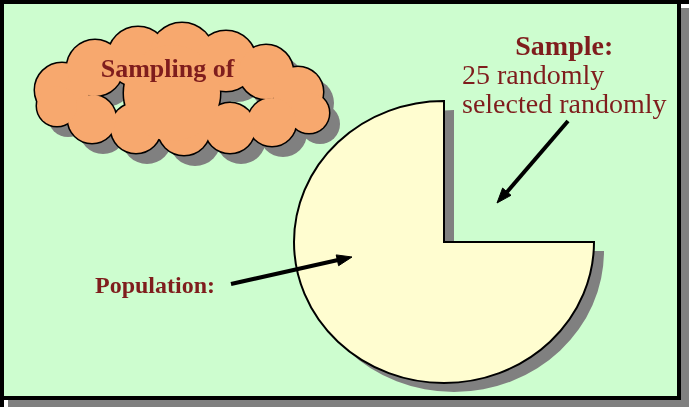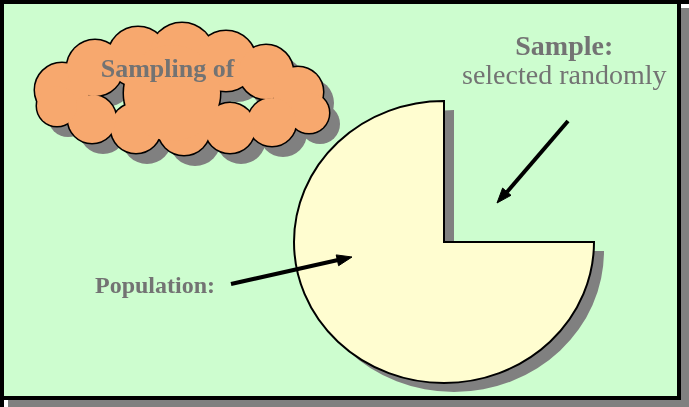--- a/index.html
+++ b/index.html
@@ -2,21 +2,21 @@
 <html><head>
 <meta charset="utf-8">
 <style>
   html, body { margin: 0; padding: 0; background: #ffffff; }
   .stage {
     position: relative;
     width: 689px;
     height: 407px;
     overflow: hidden;
     font-family: "Liberation Serif", "DejaVu Serif", serif;
-    color: #737373;
+    color: #7f1d1d;
   }
   .stage svg { position: absolute; left: 0; top: 0; }
   .label { position: absolute; white-space: nowrap; }
   .cloud-text {
     left: 55px; top: 55px; width: 225px;
     text-align: center;
     font-weight: bold;
     font-size: 26px; line-height: 27px;
   }
   .sample-text {
@@ -83,20 +83,21 @@
       <polygon points="352,257 338.6,265.7 336.2,254.9" stroke-width="1"></polygon>
     </g>
   </svg>
 
   <div class="label cloud-text">
     <div>Sampling of</div>
   </div>
 
   <div class="label sample-text">
     <div class="heading">Sample:</div>
+    <div>25 randomly</div>
     <div>selected randomly</div>
   </div>
 
   <div class="label population-text">
     <div class="heading">Population:</div>
   </div>
 
 </div>
 
 </body></html>

